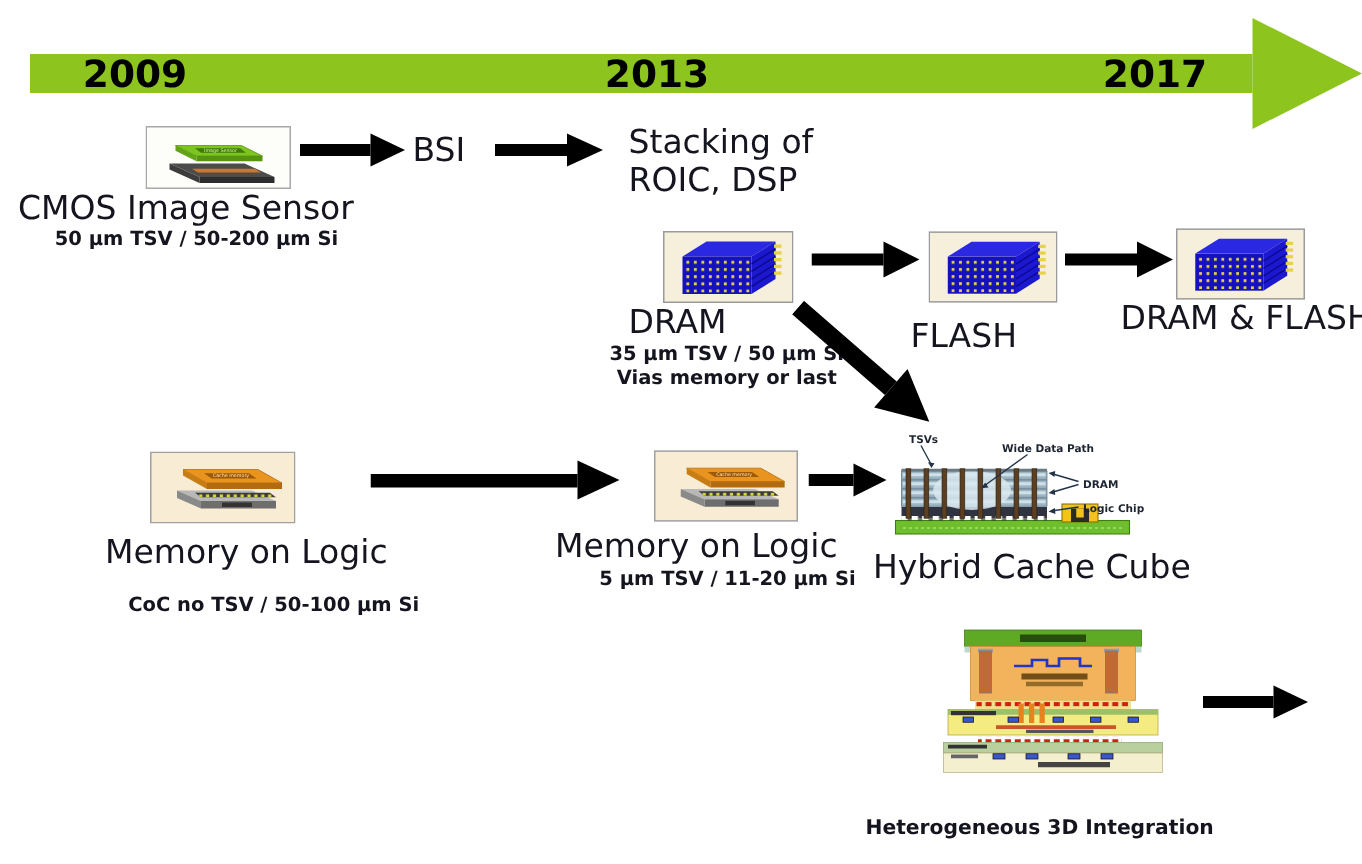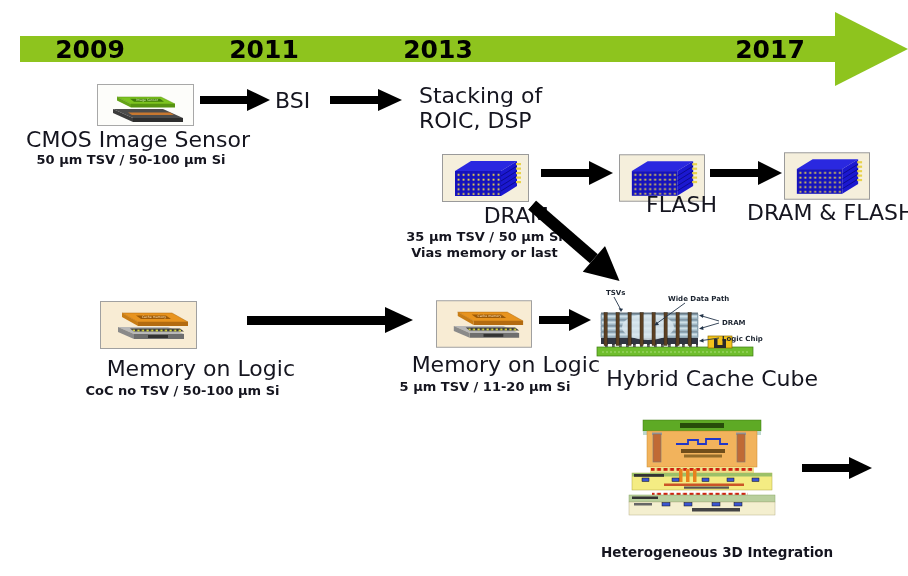--- a/index.html
+++ b/index.html
@@ -1,21 +1,21 @@
 <!DOCTYPE html>
 <html><head>
 <meta charset="utf-8">
 <style>
   html,body{margin:0;padding:0;background:#fff;}
   .stage{position:relative;width:908px;height:576px;background:#fff;overflow:hidden;
          font-family:"DejaVu Sans","Liberation Sans",sans-serif;color:#15151f;margin-left:12px;}
   .abs{position:absolute;}
   .year{position:absolute;top:35px;width:120px;text-align:center;
         font-size:25px;font-weight:600;color:#000;letter-spacing:0px;}
-  .lbl{position:absolute;font-size:22px;color:#15151f;text-align:right;line-height:25px;white-space:nowrap;}
+  .lbl{position:absolute;font-size:22px;color:#15151f;text-align:left;line-height:25px;white-space:nowrap;}
   .lbl.left{text-align:left;}
   .spec{position:absolute;font-size:13px;font-weight:bold;color:#15151f;text-align:center;line-height:16px;white-space:nowrap;}
   svg{display:block;}
   .blk{fill:#000;}
 </style>
 </head>
 <body>
 
 <div class="stage">
 
@@ -34,38 +34,37 @@
         <rect x="0.5" y="0.8" width="4" height="3" fill="#cf1f0e"></rect>
       </pattern>
     </defs>
   </svg>
 
   <svg class="abs" style="left:0;top:8px" width="908" height="80" viewBox="0 0 908 80">
     <rect x="8" y="28" width="815" height="26" fill="#8ec41e"></rect>
     <polygon points="823,4 896,41 823,78" fill="#8ec41e"></polygon>
   </svg>
   <div class="year" style="left:18px">2009</div>
-  <div class="year" style="left:192px">2011</div>
   <div class="year" style="left:366px">2013</div>
   <div class="year" style="left:698px">2017</div>
 
   <svg class="abs" style="left:85px;top:84px" width="97" height="42" viewBox="0 0 97 42">
     <rect x="0.5" y="0.5" width="96" height="41" fill="#fdfdfa" stroke="#a8a8a8"></rect>
     <polygon points="16,25 66,25 86,34 36,34" fill="#4c4c4c"></polygon>
     <polygon points="36,34 86,34 86,38 36,38" fill="#2e2e2e"></polygon>
     <polygon points="16,25 36,34 36,38 16,29" fill="#3c3c3c"></polygon>
     <polygon points="31,28.5 73,28.5 77,31 35,31" fill="#c87830"></polygon>
     <polygon points="20,13 64,13 78,20 34,20" fill="#7cc41f" stroke="#5a930d" stroke-width="0.5"></polygon>
     <polygon points="34,20 78,20 78,23.5 34,23.5" fill="#569311"></polygon>
     <polygon points="20,13 34,20 34,23.5 20,16.5" fill="#63a316"></polygon>
     <polygon points="33,14.8 63,14.8 67,17.8 37,17.8" fill="#3f7a0a"></polygon>
     <text x="50" y="17.4" font-size="3.2" fill="#d8f0b0" text-anchor="middle">Image Sensor</text>
   </svg>
   <div class="lbl" style="left:0;top:127px;width:238px">CMOS Image Sensor</div>
-  <div class="spec" style="left:0;top:152px;width:238px">50 µm TSV / 50-100 µm Si</div>
+  <div class="spec" style="left:0;top:152px;width:238px">50 µm TSV / 50-200 µm Si</div>
 
   <svg class="abs" style="left:188px;top:88px" width="70" height="24" viewBox="0 0 70 24">
     <rect class="blk" x="0" y="8" width="47" height="8"></rect>
       <polygon class="blk" points="47,1 70,12 47,23"></polygon>
   </svg>
   <div class="lbl left" style="left:263px;top:88px">BSI</div>
   <svg class="abs" style="left:318px;top:88px" width="72" height="24" viewBox="0 0 72 24">
     <rect class="blk" x="0" y="8" width="48" height="8"></rect>
       <polygon class="blk" points="48,1 72,12 48,23"></polygon>
   </svg>
@@ -106,21 +105,21 @@
     <line x1="59" y1="32" x2="75" y2="22" stroke="#0d0b90" stroke-width="1"></line>
     <line x1="59" y1="37" x2="75" y2="27" stroke="#0d0b90" stroke-width="1"></line>
     <rect x="74" y="9" width="5" height="2.2" fill="#e8d24a"></rect>
     <rect x="74" y="13.5" width="5" height="2.2" fill="#e8d24a"></rect>
     <rect x="74" y="18" width="5" height="2.2" fill="#e8d24a"></rect>
     <rect x="74" y="22.5" width="5" height="2.2" fill="#e8d24a"></rect>
     <rect x="74" y="27" width="5" height="2.2" fill="#e8d24a"></rect>
     <rect x="13" y="17" width="46" height="25" fill="#1512bd"></rect>
     <rect x="14" y="18" width="44" height="23" fill="url(#ydots)"></rect>
   </svg>
-  <div class="lbl" style="left:595px;top:192px;width:110px">FLASH</div>
+  <div class="lbl" style="left:595px;top:212px;width:110px">FLASH</div>
 
   <svg class="abs" style="left:698px;top:160px" width="72" height="26" viewBox="0 0 72 26">
     <rect class="blk" x="0" y="9" width="48" height="8"></rect>
       <polygon class="blk" points="48,1 72,13 48,25"></polygon>
   </svg>
 
   <svg class="abs" style="left:772px;top:152px" width="86" height="48" viewBox="0 0 87 48">
     <rect x="0.5" y="0.5" width="86" height="47" fill="#f5efdc" stroke="#9a9a9a"></rect>
     <polygon points="13,17 59,17 75,7 29,7" fill="#2a28e0"></polygon>
     <polygon points="59,17 75,7 75,32 59,42" fill="#1b18d0"></polygon>
@@ -151,21 +150,21 @@
     <rect x="48" y="34" width="20" height="3" fill="#333"></rect>
     <polygon points="30,27.5 80,27.5 84,30.5 34,30.5" fill="#3a3a3a"></polygon>
     <polygon points="30,27.5 80,27.5 84,30.5 34,30.5" fill="url(#bumps)"></polygon>
     <polygon points="22,12 72,12 88,21 38,21" fill="#e8941f" stroke="#b06a10" stroke-width="0.5"></polygon>
     <polygon points="38,21 88,21 88,25 38,25" fill="#b36b10"></polygon>
     <polygon points="22,12 38,21 38,25 22,16" fill="#c87c14"></polygon>
     <polygon points="36,14.5 66,14.5 71,18 41,18" fill="#9c5a08"></polygon>
     <text x="54" y="17.2" font-size="3.2" fill="#ffe0b0" text-anchor="middle">Cache memory</text>
   </svg>
   <div class="lbl" style="left:58px;top:356px;width:225px">Memory on Logic</div>
-  <div class="spec" style="left:58px;top:383px;width:225px">CoC no TSV / 50-100 µm Si</div>
+  <div class="spec" style="left:58px;top:396px;width:225px">CoC no TSV / 50-100 µm Si</div>
 
   <svg class="abs" style="left:235px;top:306px" width="166" height="28" viewBox="0 0 166 28">
     <rect class="blk" x="0" y="10" width="138" height="9"></rect>
       <polygon class="blk" points="138,1 166,14 138,27"></polygon>
   </svg>
 
   <svg class="abs" style="left:424px;top:300px" width="96" height="48" viewBox="0 0 97 48">
     <rect x="0.5" y="0.5" width="96" height="47" fill="#f8ecd4" stroke="#a0a0a0"></rect>
     <polygon points="18,26 68,26 84,33 34,33" fill="#b8b8b8"></polygon>
     <polygon points="34,33 84,33 84,38 34,38" fill="#6e6e6e"></polygon>
@@ -262,20 +261,20 @@
     <rect x="5" y="78" width="146" height="7" fill="#b9cf9d" stroke="#8aa86a" stroke-width="0.5"></rect>
     <rect x="8" y="79.5" width="26" height="2.5" fill="#333"></rect>
     <rect x="5" y="85" width="146" height="13" fill="#f4efcf" stroke="#b8b088" stroke-width="0.5"></rect>
     <rect x="38" y="85.5" width="8" height="3.5" fill="#3a55d0" stroke="#111" stroke-width="0.5"></rect>
     <rect x="60" y="85.5" width="8" height="3.5" fill="#3a55d0" stroke="#111" stroke-width="0.5"></rect>
     <rect x="88" y="85.5" width="8" height="3.5" fill="#3a55d0" stroke="#111" stroke-width="0.5"></rect>
     <rect x="110" y="85.5" width="8" height="3.5" fill="#3a55d0" stroke="#111" stroke-width="0.5"></rect>
     <rect x="10" y="86" width="18" height="2.5" fill="#666"></rect>
     <rect x="68" y="91" width="48" height="3.5" fill="#444"></rect>
   </svg>
-  <div class="spec" style="left:589px;top:544px;width:220px;font-size:13.5px">Heterogeneous 3D Integration</div>
+  <div class="spec" style="left:565px;top:544px;width:220px;font-size:13.5px">Heterogeneous 3D Integration</div>
 
   <svg class="abs" style="left:790px;top:456px" width="70" height="24" viewBox="0 0 70 24">
     <rect class="blk" x="0" y="8" width="47" height="8"></rect>
       <polygon class="blk" points="47,1 70,12 47,23"></polygon>
   </svg>
 
 </div>
 
 </body></html>

